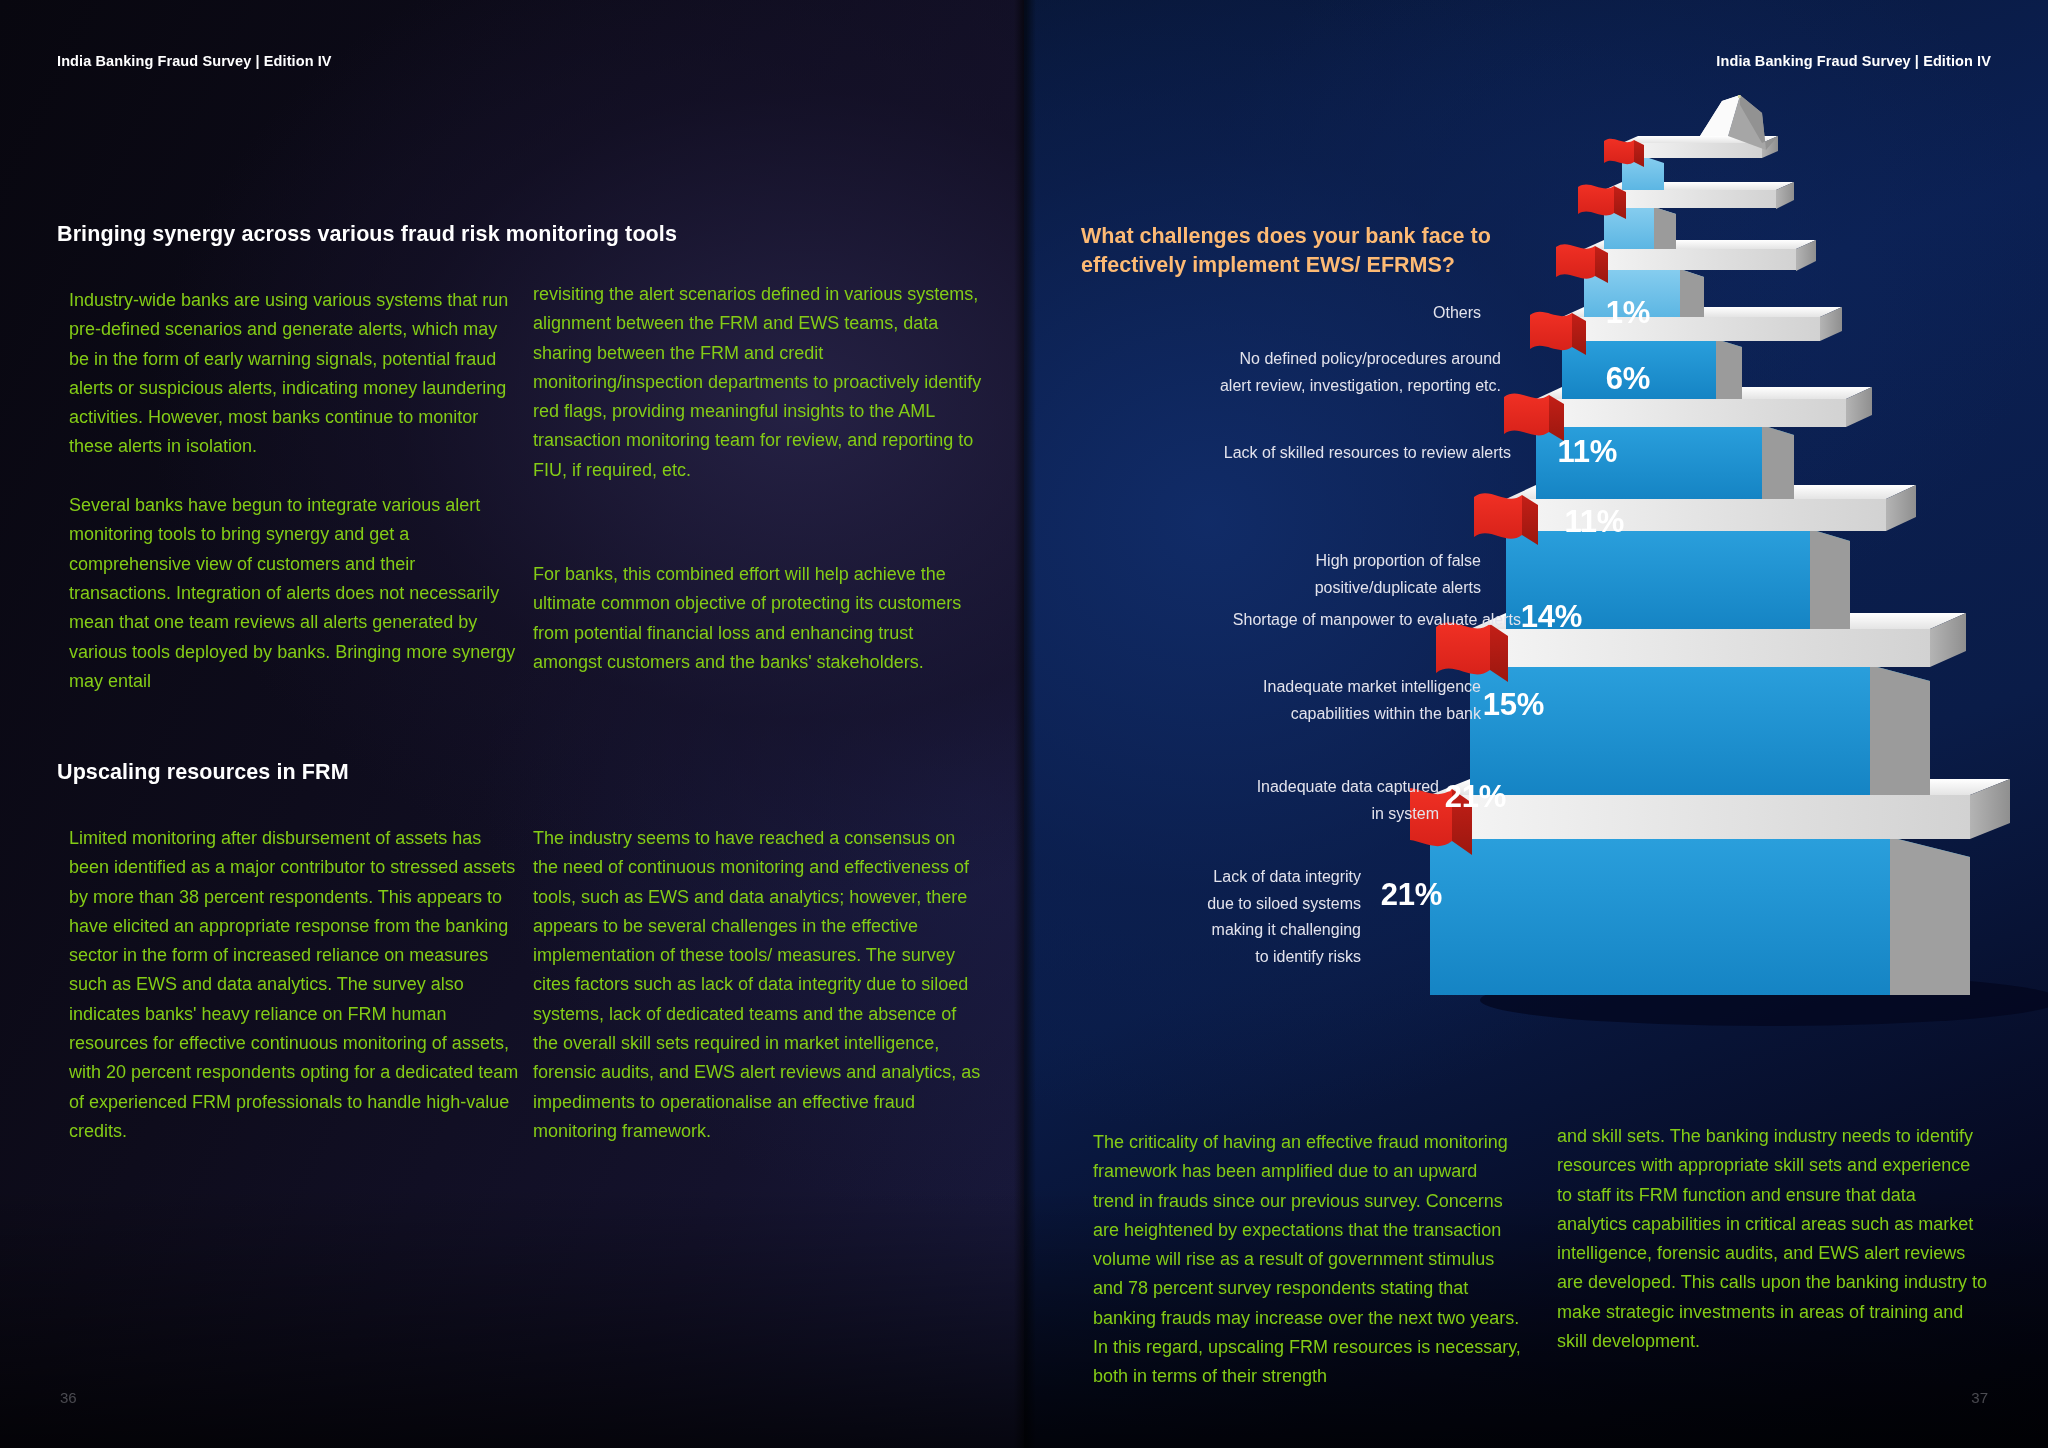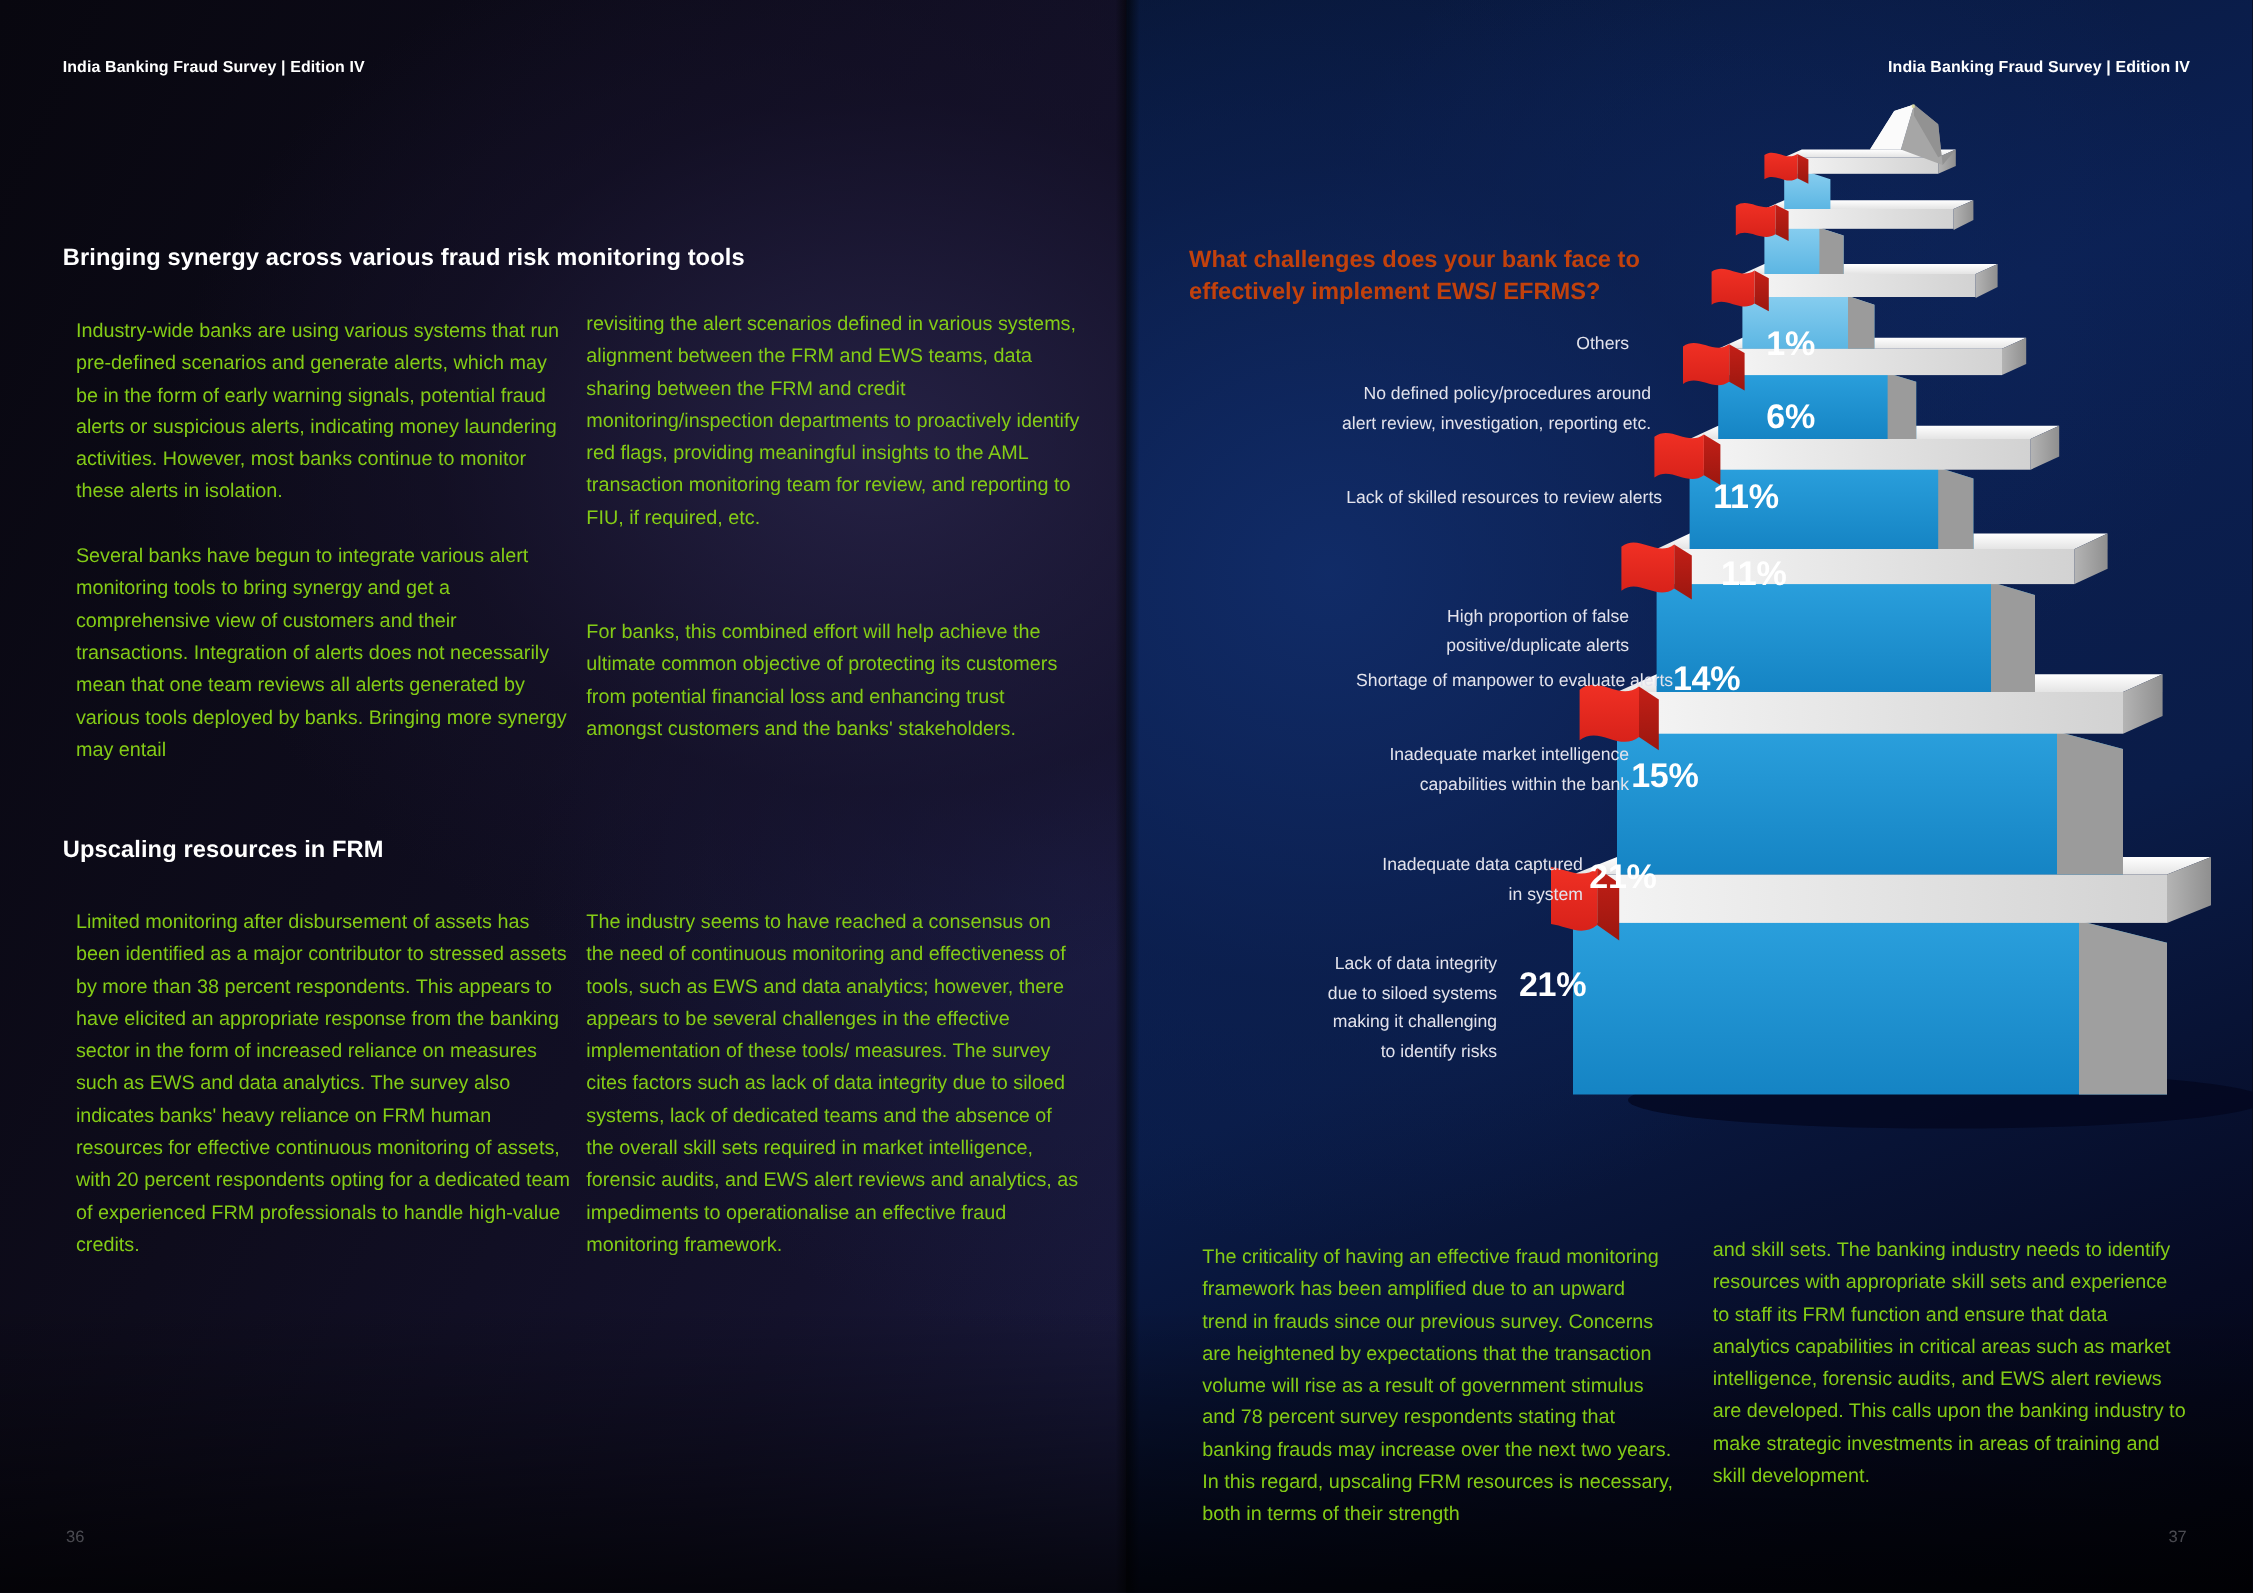--- a/index.html
+++ b/index.html
@@ -100,21 +100,21 @@
 
   
   h3.q-head {
     position: absolute;
     margin: 0;
     left: 1081px; top: 222px;
     width: 460px;
     font-size: 21.5px;
     line-height: 29px;
     font-weight: bold;
-    color: #c2410c;
+    color: #fdba74;
   }
   .chart-label {
     position: absolute;
     font-size: 16px;
     line-height: 26.5px;
     color: #e3e3ec;
     text-align: right;
   }
   .chart-pct {
     position: absolute;

